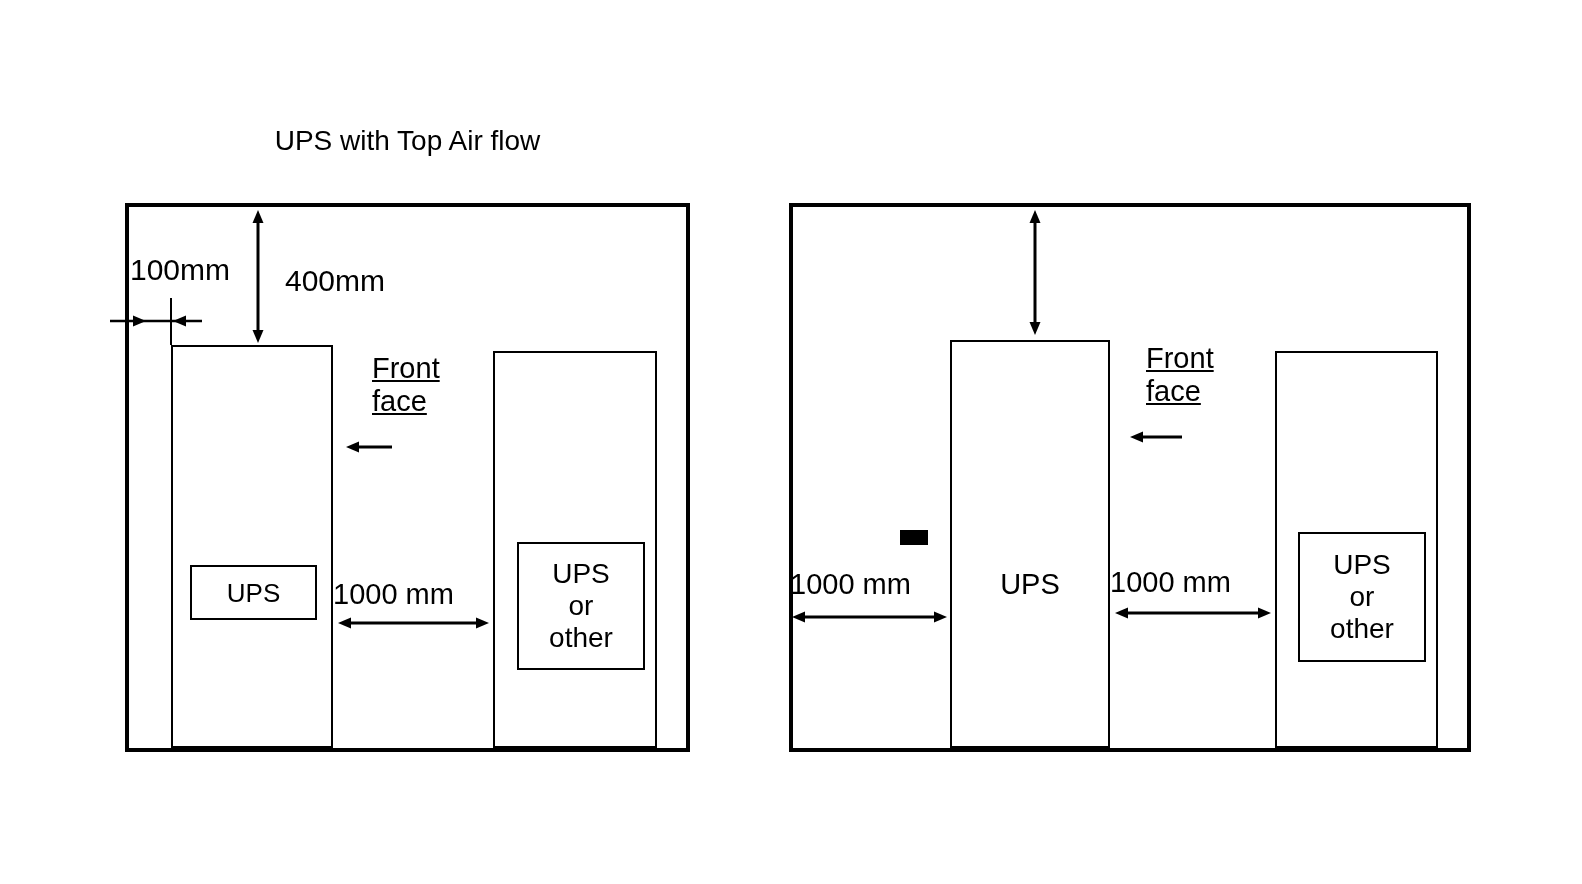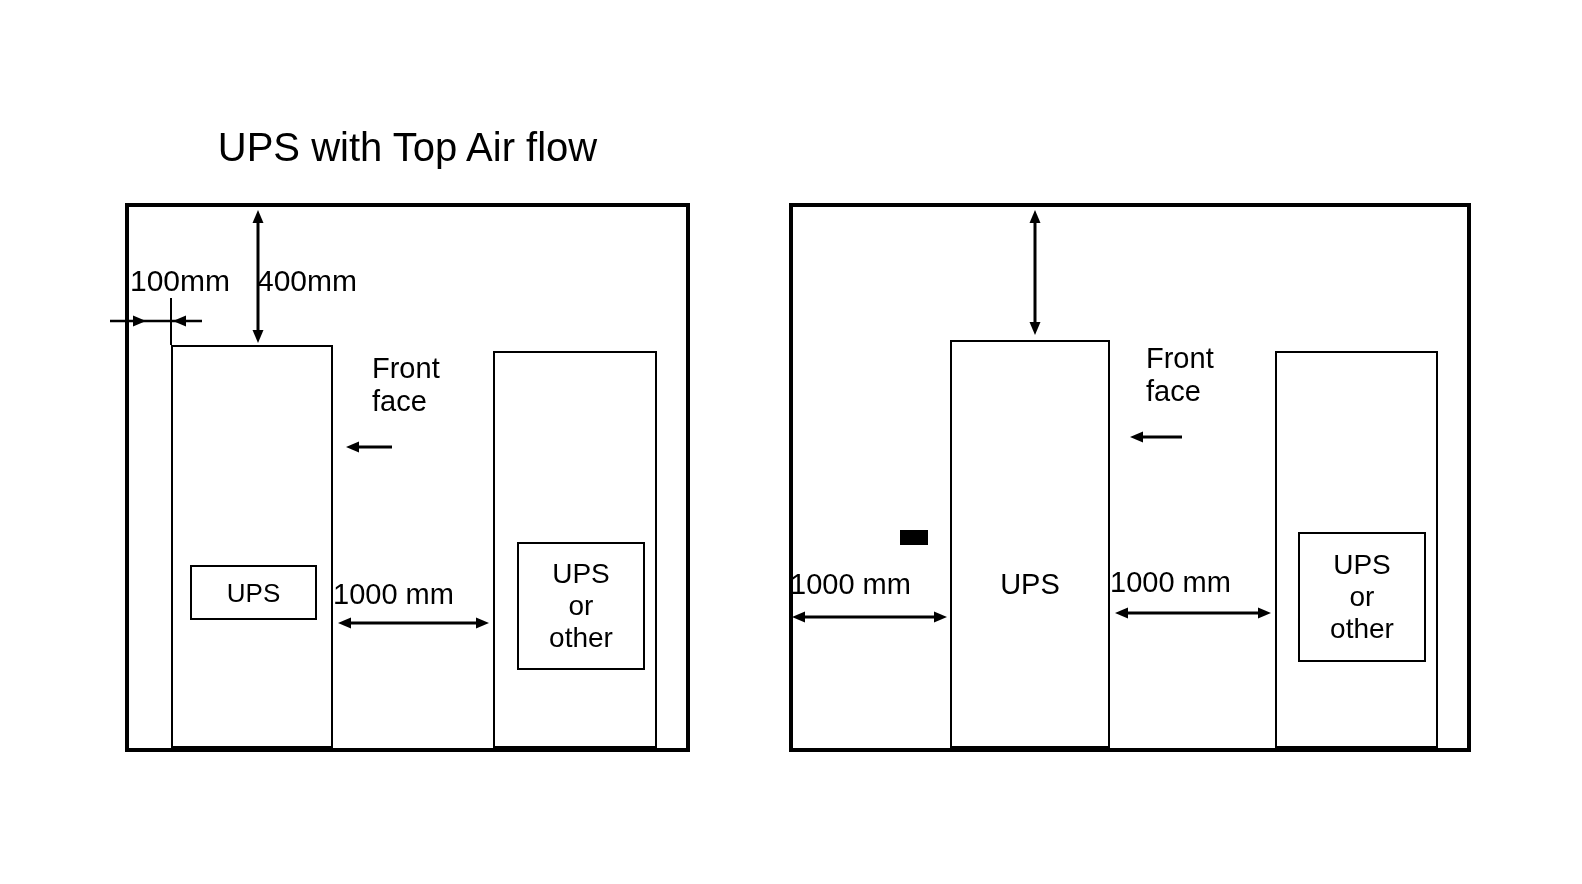--- a/index.html
+++ b/index.html
@@ -29,21 +29,21 @@
     border: 2px solid #000;
     box-sizing: border-box;
     background: #ffffff;
     display: flex;
     align-items: center;
     justify-content: center;
     text-align: center;
   }
   .diagram-title {
     position: absolute;
-    font-size: 40px;
+    font-size: 28px;
     line-height: 1;
     text-align: center;
     white-space: nowrap;
   }
   .dim-text {
     position: absolute;
     font-size: 30px;
     line-height: 1;
     white-space: nowrap;
   }
@@ -51,20 +51,21 @@
     position: absolute;
     font-size: 29px;
     line-height: 1;
     text-align: left;
   }
   .front-face {
     position: absolute;
     font-size: 29px;
     line-height: 33px;
     white-space: pre-line;
+    text-decoration: underline;
   }
   .ups-text { font-size: 26px; line-height: 1; }
   .other-text { font-size: 28px; line-height: 32px; white-space: pre-line; }
   .cab-label {
     position: absolute;
     font-size: 29px;
     line-height: 1;
     text-align: center;
   }
   .marker {
@@ -95,23 +96,23 @@
   <div class="labelbox ups-text" style="left:190px; top:565px; width:127px; height:55px;">
     <span>UPS</span>
   </div>
 
   <div class="labelbox other-text" style="left:517px; top:542px; width:128px; height:128px;">
     <span>UPS
 or
 other</span>
   </div>
 
-  <div class="dim-text" style="left:130px; top:266px;">100mm</div>
+  <div class="dim-text" style="left:130px; top:255px;">100mm</div>
 
-  <div class="dim-text" style="left:257px; top:266px;">400mm</div>
+  <div class="dim-text" style="left:285px; top:266px;">400mm</div>
 
   <div class="front-face" style="left:372px; top:352px;">Front
 face</div>
 
   <div class="aisle-text" style="left:333px; top:580px; width:160px;">1000 mm</div>
 
 
   <div class="room" style="left:789px; top:203px; width:682px; height:549px;"></div>
 
   <div class="cabinet" style="left:950px; top:340px; width:160px; height:408px;"></div>

